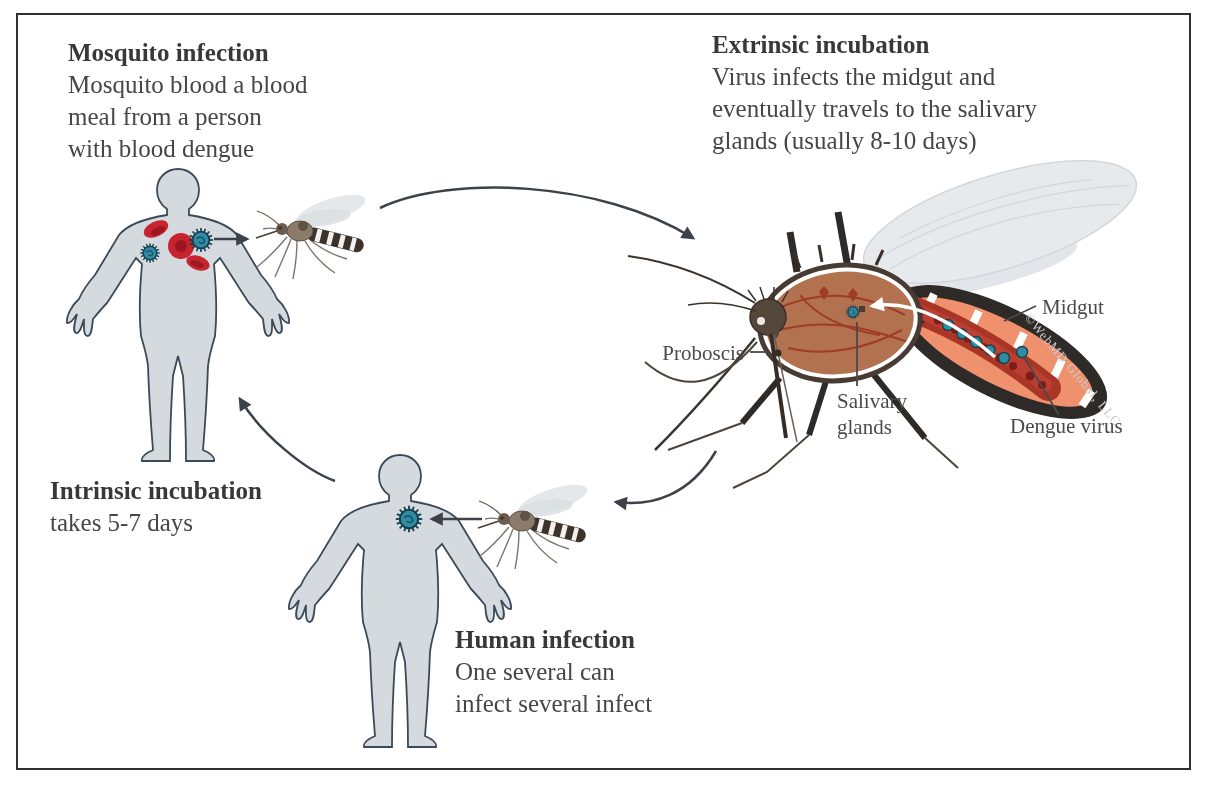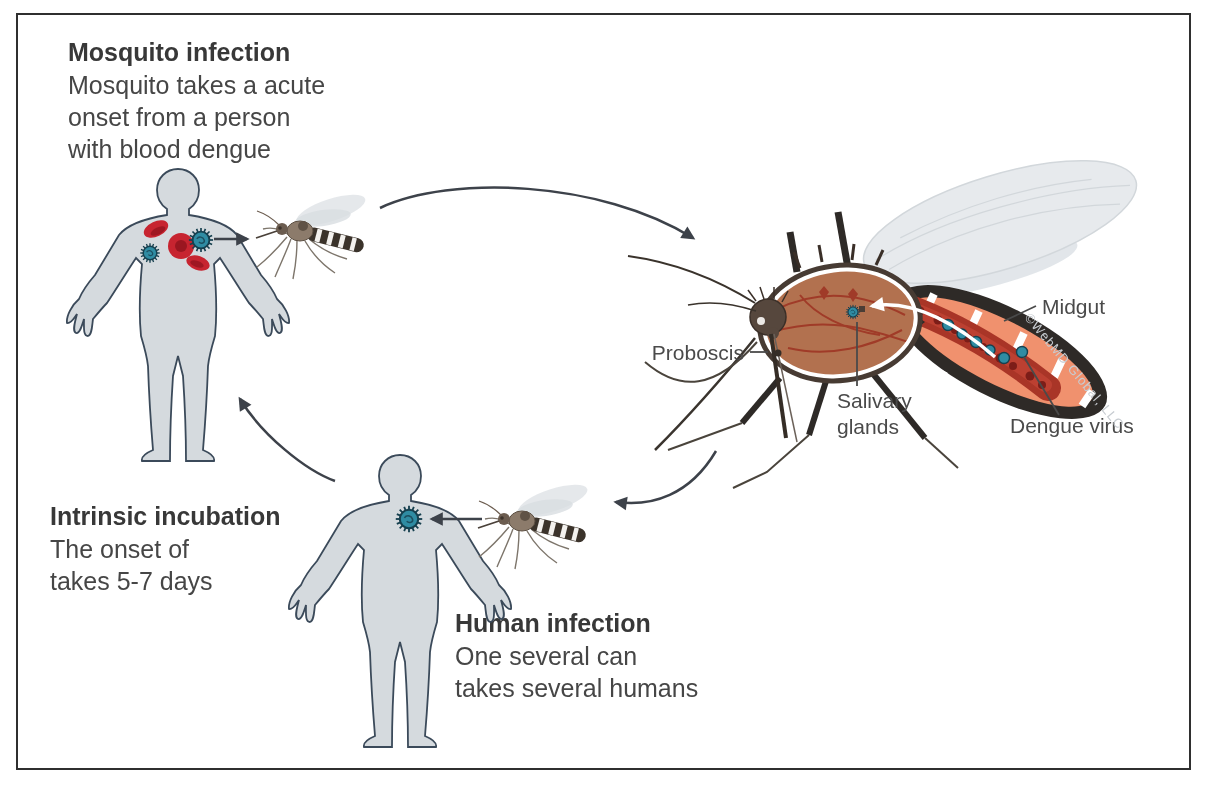--- a/index.html
+++ b/index.html
@@ -3,56 +3,61 @@
 <meta charset="utf-8">
 <style>
   :root{
     --virus-fill:#2f8ca3; --virus-outline:#16404f; --blood-cell:#c72430; --blood-cell-dark:#8f131d;
     --silhouette-fill:#d5dade; --silhouette-outline:#3b4a5a; --arrow:#3d424a;
     --text-heading:#383838; --text-body:#464646; --thorax-fill:#b2714f; --abdomen-fill:#f0916e;
     --midgut-red:#a93527; --mosquito-dark:#2e2a27; --wing-fill:#e7eaed; --watermark:#c7ccd1;
   }
   html,body{margin:0;padding:0;background:#fff;}
   #stage{position:relative;width:1206px;height:787px;background:#fff;overflow:hidden;
-         font-family:Liberation Sans, sans-serif;}
+         font-family:Liberation Serif, serif;}
   #frame{position:absolute;left:16px;top:13px;width:1171px;height:753px;border:2px solid #2f2f2f;}
   .step{position:absolute;}
   .step-title{font-size:25px;font-weight:bold;color:var(--text-heading);line-height:33px;white-space:nowrap;}
   .step-line{font-size:25px;color:var(--text-body);line-height:32px;white-space:nowrap;}
   #art{position:absolute;left:0;top:0;}
   text.lbl{font-size:21px;fill:#4a4a4a;}
   text.wm{font-size:13px;fill:var(--watermark);letter-spacing:1px;}
   .human{fill:var(--silhouette-fill);stroke:var(--silhouette-outline);stroke-width:1.8;}
   .cyc{fill:none;stroke:var(--arrow);stroke-width:2.5;}
   .thin{fill:none;stroke:#4a4a4a;stroke-width:1.8;}
 </style>
 </head>
 <body>
 
 <div id="stage">
   <div id="frame"></div>
 
   <div class="step" style="left:68px;top:36px;">
     <div class="step-title">Mosquito infection</div>
-    <div class="step-line">Mosquito takes a acute</div>
-    <div class="step-line">onset from a person</div>
+    <div class="step-line">Mosquito blood a blood</div>
+    <div class="step-line">meal from a person</div>
     <div class="step-line">with blood dengue</div>
   </div>
 
-
-  <div class="step" style="left:50px;top:500px;">
+  <div class="step" style="left:712px;top:28px;">
+    <div class="step-title">Extrinsic incubation</div>
+    <div class="step-line">Virus infects the midgut and</div>
+    <div class="step-line">eventually travels to the salivary</div>
+    <div class="step-line">glands (usually 8-10 days)</div>
+  </div>
+
+  <div class="step" style="left:50px;top:474px;">
     <div class="step-title">Intrinsic incubation</div>
-    <div class="step-line">The onset of</div>
     <div class="step-line">takes 5-7 days</div>
   </div>
 
-  <div class="step" style="left:455px;top:607px;">
+  <div class="step" style="left:455px;top:623px;">
     <div class="step-title">Human infection</div>
     <div class="step-line">One several can</div>
-    <div class="step-line">takes several humans</div>
+    <div class="step-line">infect several infect</div>
   </div>
 
   <svg id="art" width="1206" height="787" viewBox="0 0 1206 787">
     <defs>
       <marker id="ah" viewBox="0 0 12 12" refX="9" refY="6" markerWidth="6.5" markerHeight="6.5" orient="auto">
         <path d="M1,1 L11,6 L1,11 Z" fill="#3d424a"></path>
       </marker>
       <marker id="ahw" viewBox="0 0 12 12" refX="9" refY="6" markerWidth="5" markerHeight="5" orient="auto">
         <path d="M1,1 L11,6 L1,11 Z" fill="#ffffff"></path>
       </marker>

